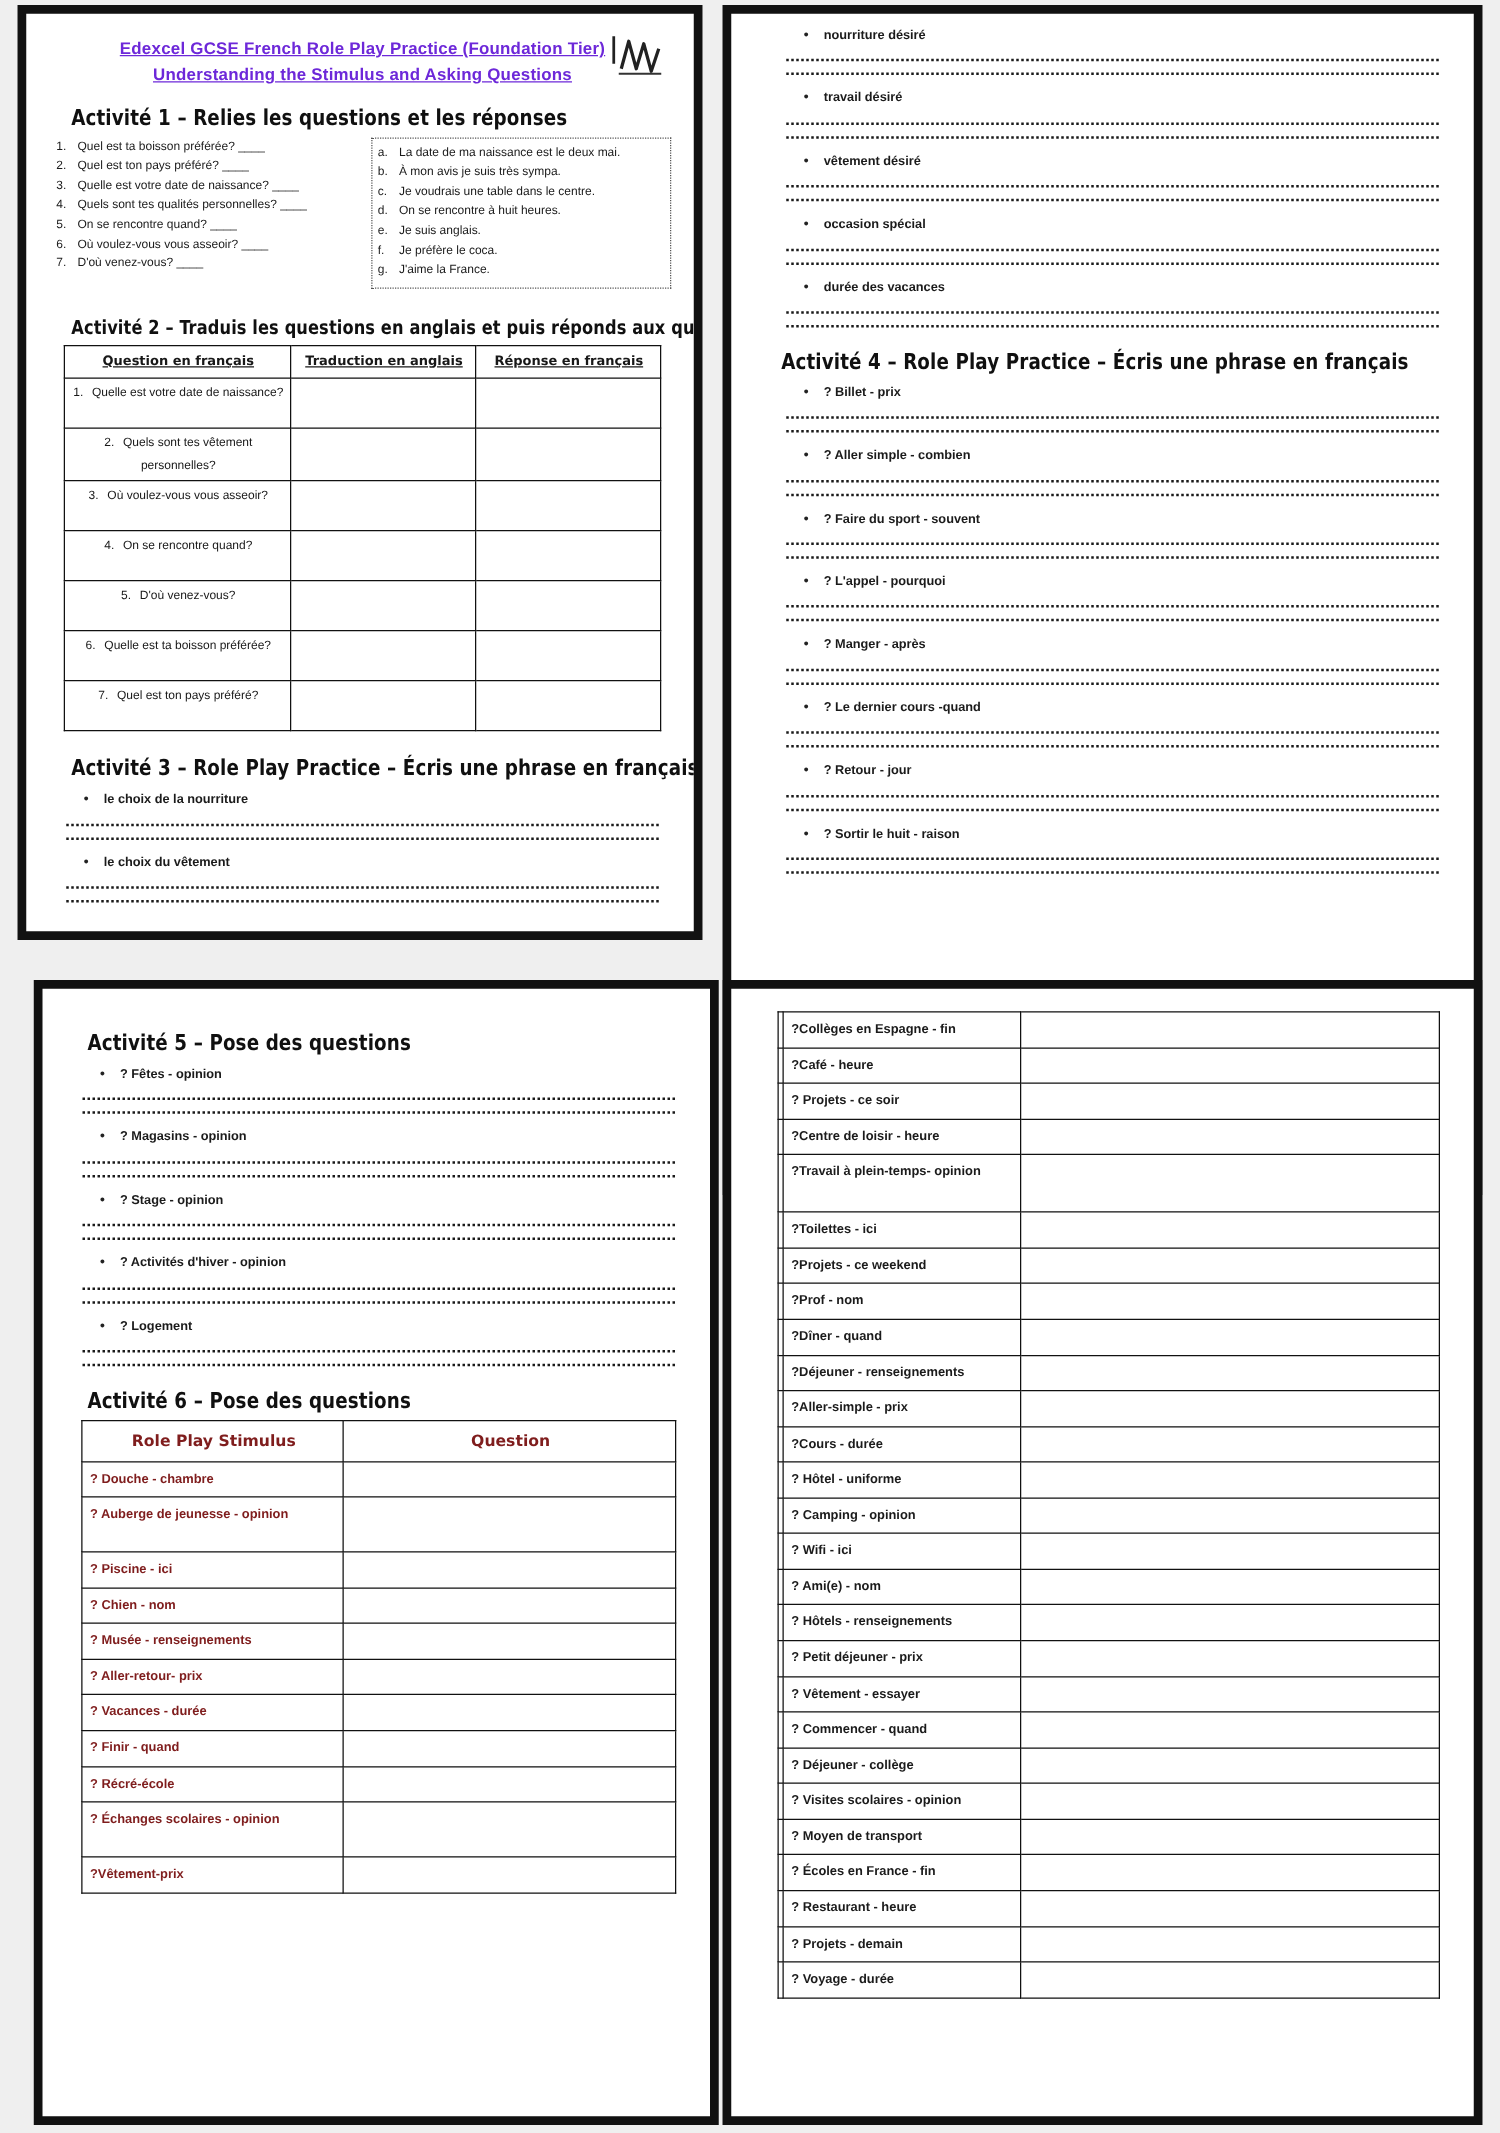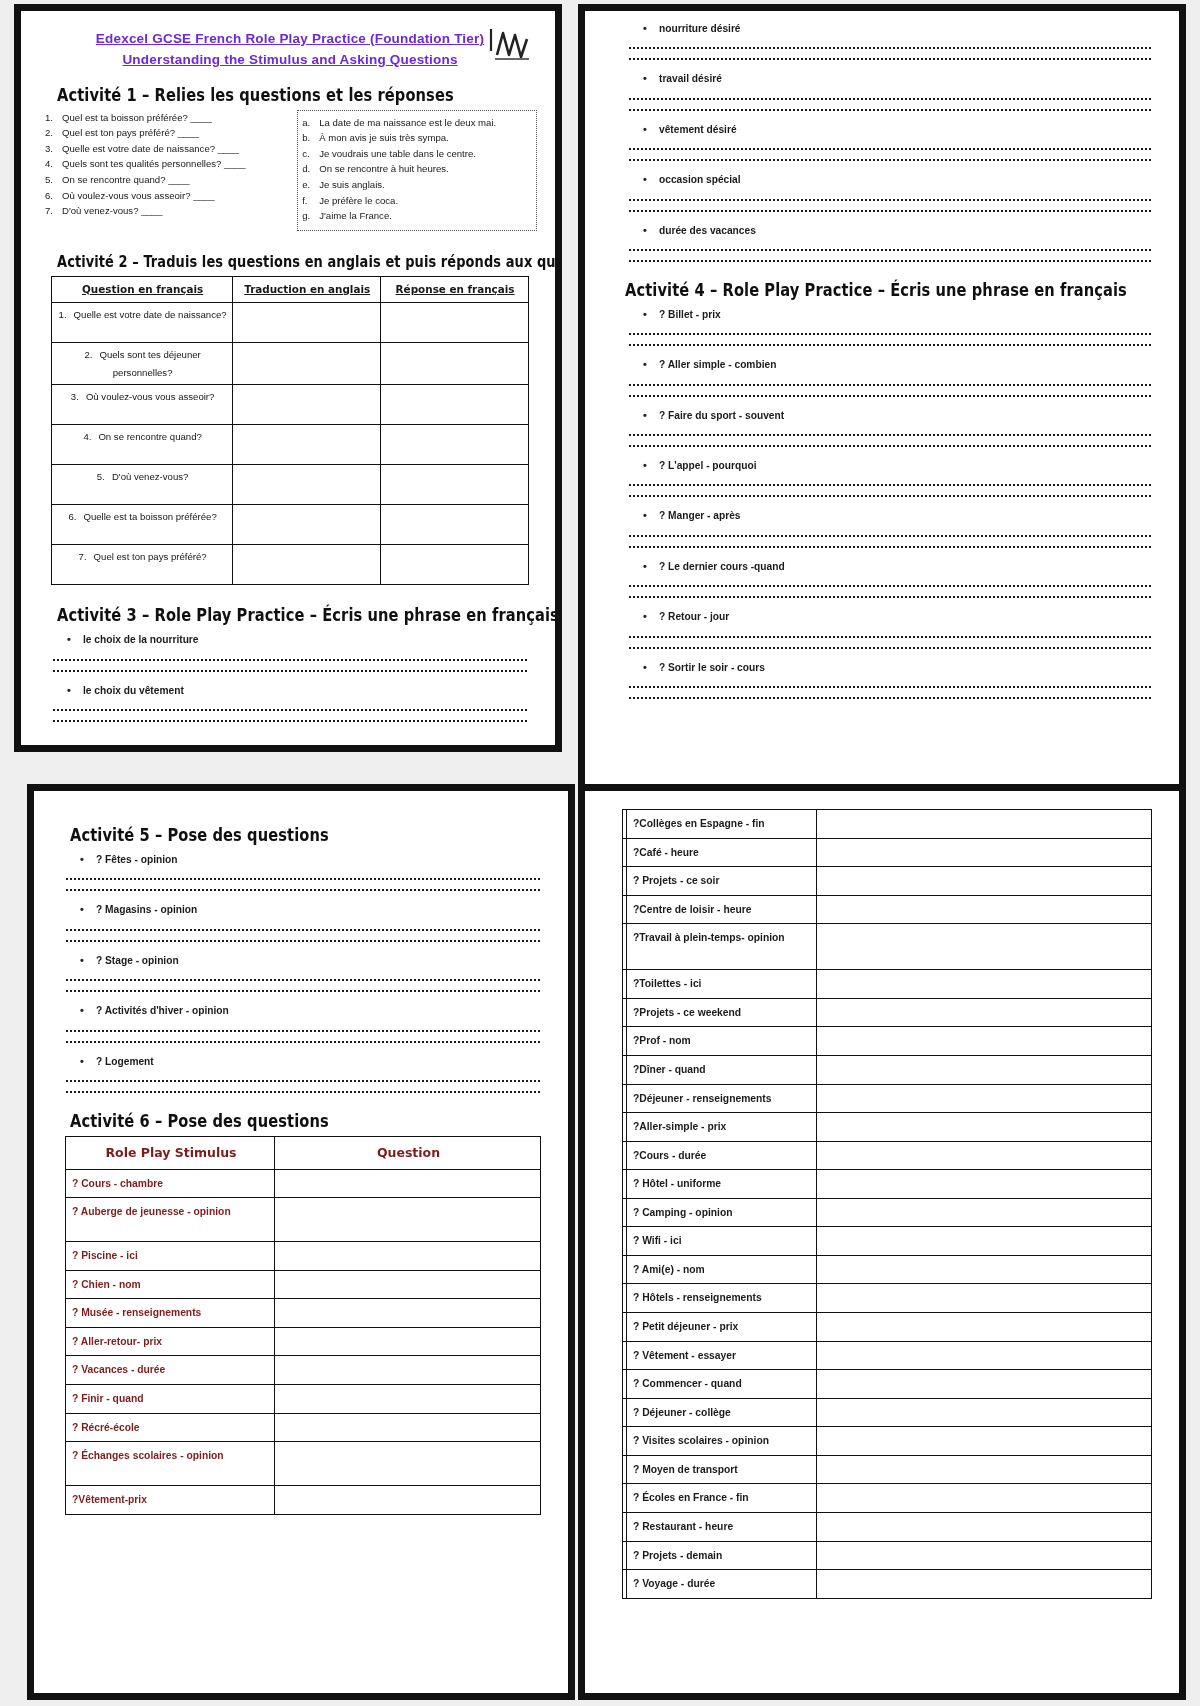--- a/index.html
+++ b/index.html
@@ -259,21 +259,21 @@
               <th>Réponse en français</th>
             </tr>
           </thead>
         <tbody id="a2body">
             <tr>
               <td style="height: 40px;"><span style="margin-right: 7px;">1.</span><span>Quelle est votre date de naissance?</span></td>
               <td></td>
               <td></td>
             </tr>
             <tr>
-              <td style="height: 40px;"><span style="margin-right: 7px;">2.</span><span>Quels sont tes déjeuner personnelles?</span></td>
+              <td style="height: 40px;"><span style="margin-right: 7px;">2.</span><span>Quels sont tes vêtement personnelles?</span></td>
               <td></td>
               <td></td>
             </tr>
             <tr>
               <td style="height: 40px;"><span style="margin-right: 7px;">3.</span><span>Où voulez-vous vous asseoir?</span></td>
               <td></td>
               <td></td>
             </tr>
             <tr>
               <td style="height: 40px;"><span style="margin-right: 7px;">4.</span><span>On se rencontre quand?</span></td>
@@ -377,21 +377,21 @@
             <div class="bitem">? Le dernier cours -quand</div>
             <div class="dline"></div>
             <div class="dline"></div>
           </li>
           <li>
             <div class="bitem">? Retour - jour</div>
             <div class="dline"></div>
             <div class="dline"></div>
           </li>
           <li>
-            <div class="bitem">? Sortir le soir - cours</div>
+            <div class="bitem">? Sortir le huit - raison</div>
             <div class="dline"></div>
             <div class="dline"></div>
           </li>
         </ul>
     </div>
   </div>
 
   <div class="page" id="page3">
     <div class="page-inner">
       <div class="spacer-md"></div>
@@ -433,21 +433,21 @@
             <col>
           </colgroup>
         <thead>
             <tr id="a6head">
               <th>Role Play Stimulus</th>
               <th>Question</th>
             </tr>
           </thead>
         <tbody id="a6body">
             <tr>
-              <td>? Cours - chambre</td>
+              <td>? Douche - chambre</td>
               <td></td>
             </tr>
             <tr>
               <td class="two-line">? Auberge de jeunesse - opinion</td>
               <td class="two-line"></td>
             </tr>
             <tr>
               <td>? Piscine - ici</td>
               <td></td>
             </tr>

